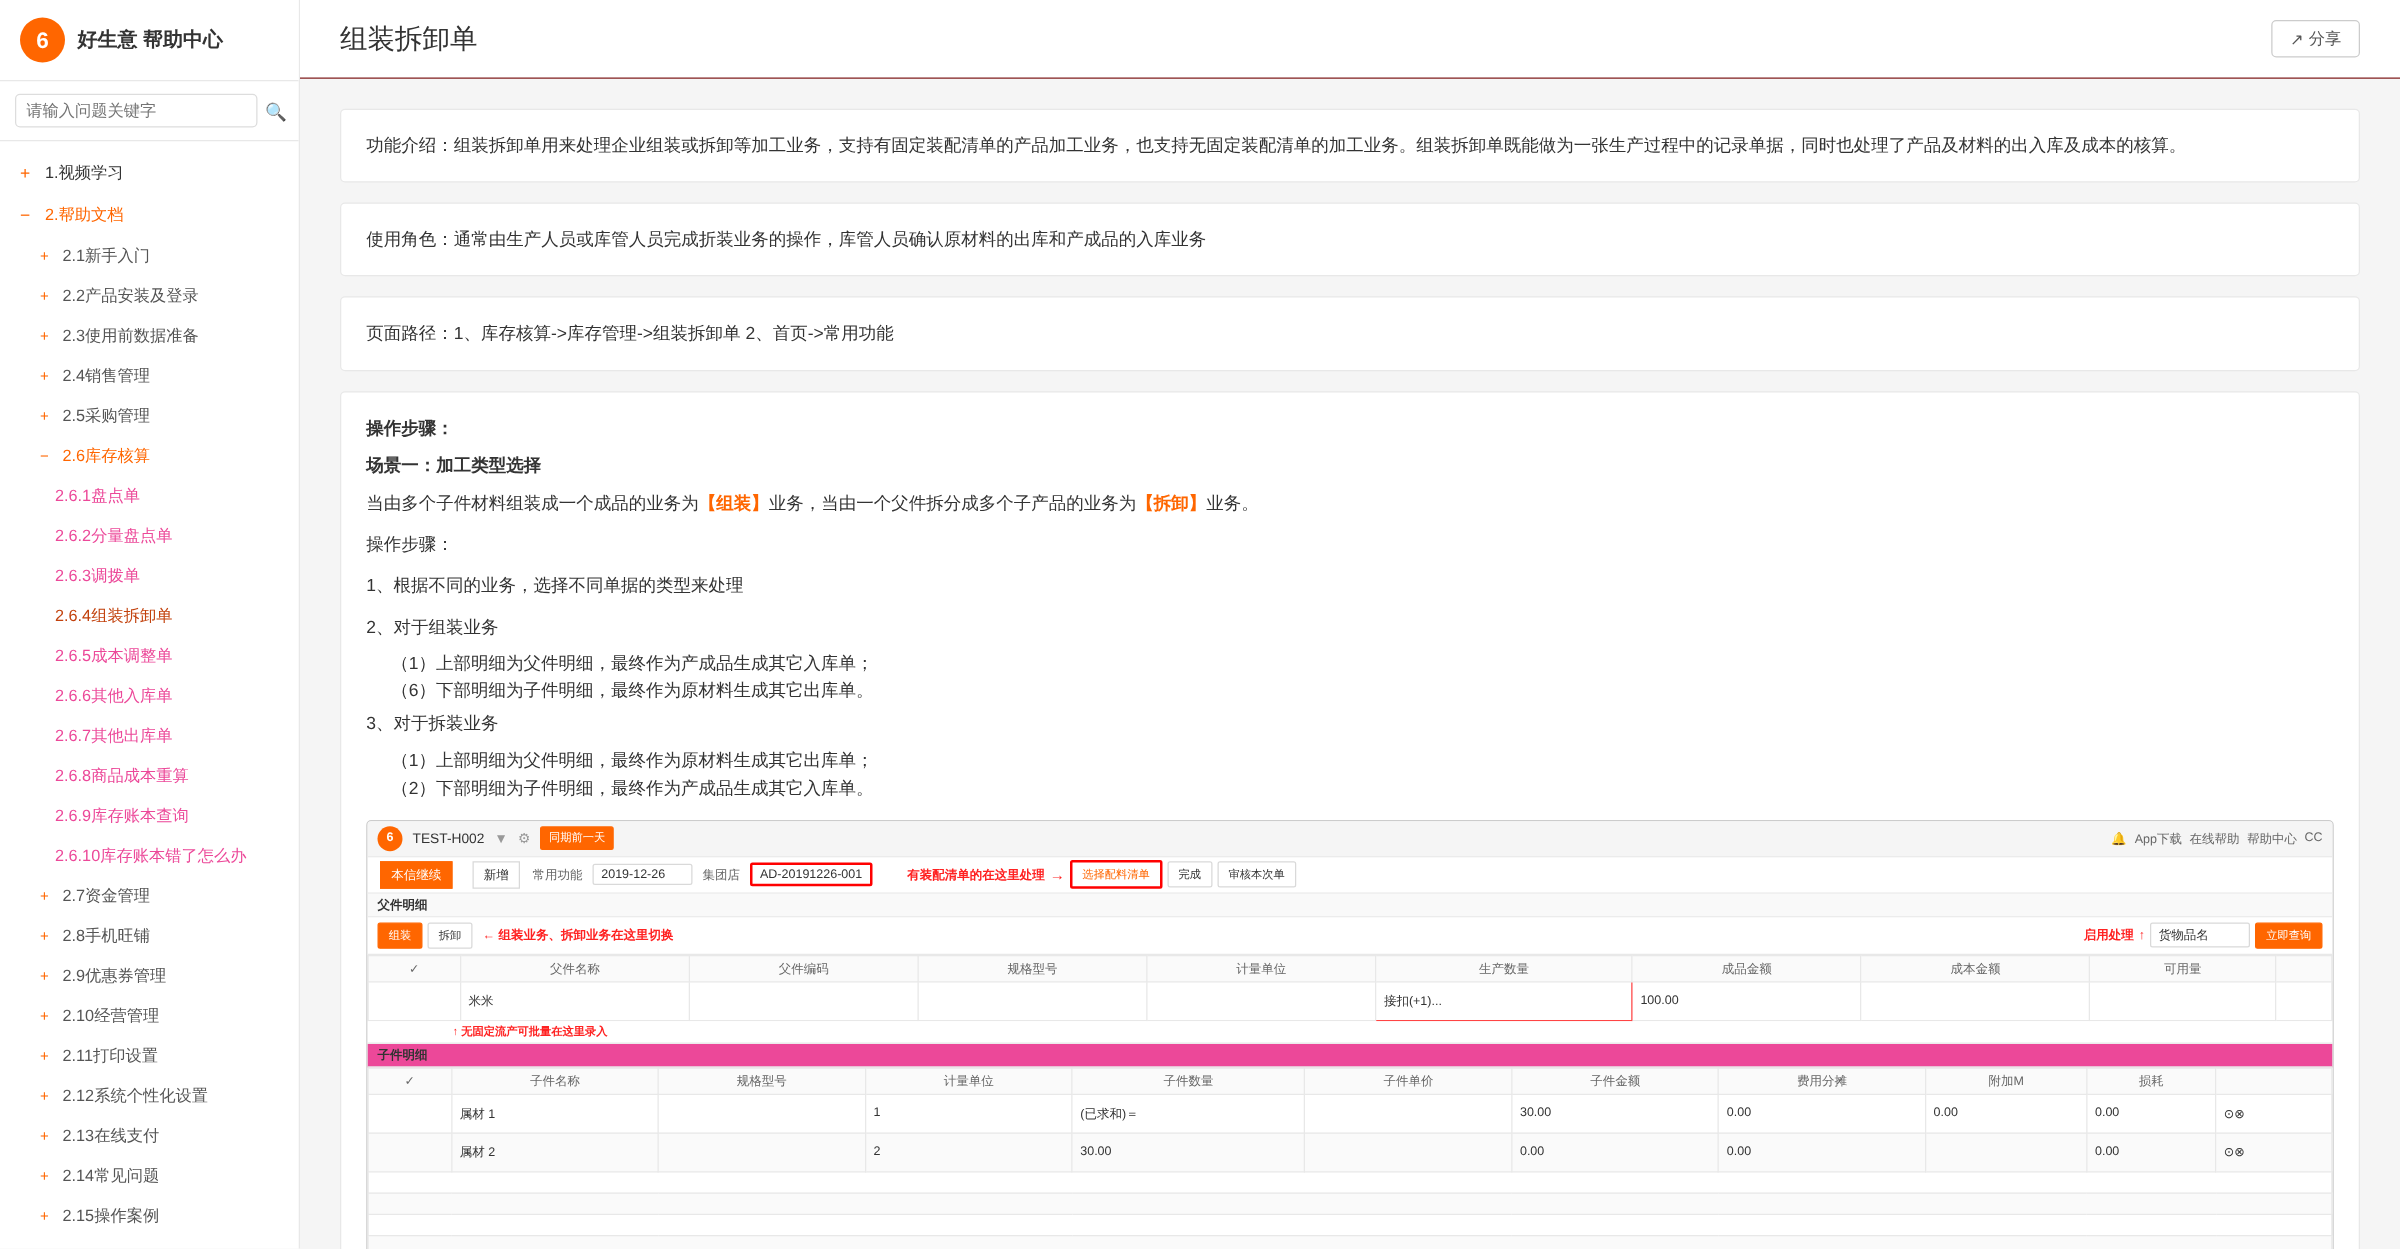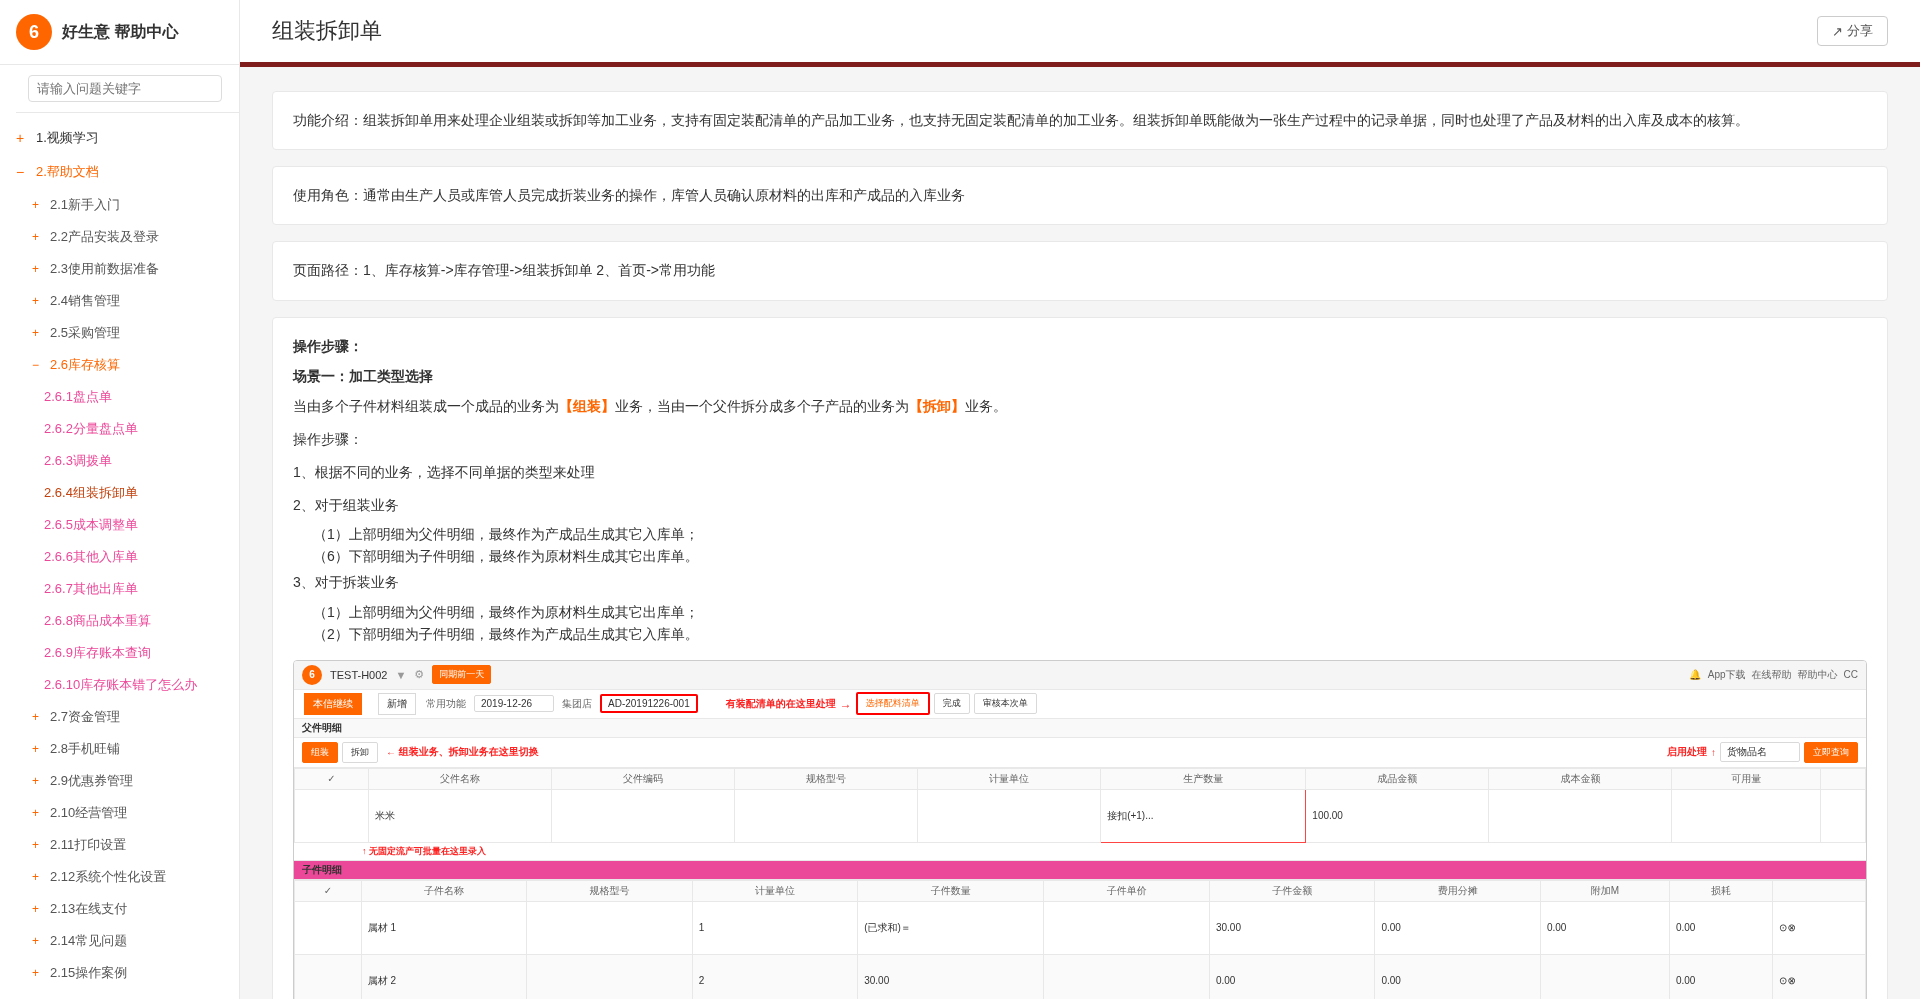--- a/index.html
+++ b/index.html
@@ -29,21 +29,21 @@
       border-radius: 50%;
       display: flex; align-items: center; justify-content: center;
       color: #fff; font-size: 18px; font-weight: bold; margin-right: 10px;
       flex-shrink: 0;
     }
     .logo-text { font-size: 16px; font-weight: bold; color: #333; }
 
     .search-box {
       padding: 10px 12px;
       border-bottom: 1px solid #e8e8e8;
-      display: flex; align-items: center; gap: 22px; margin-left: 16px;
+      display: flex; align-items: center; gap: 6px;
     }
     .search-input {
       flex: 1; border: 1px solid #ddd; border-radius: 4px;
       padding: 5px 8px; font-size: 13px; outline: none; color: #999;
     }
     .search-icon { color: #999; font-size: 14px; cursor: pointer; }
 
     .nav-list { padding: 8px 0; }
     .nav-group { }
     .nav-group-header {
@@ -66,21 +66,21 @@
       padding: 7px 16px 7px 44px; cursor: pointer; font-size: 13px; color: #ec4899;
     }
     .nav-leaf.active { color: #c2410c; }
 
     
     .main {
       flex: 1; overflow-y: auto; background: #f5f5f5; display: flex; flex-direction: column;
     }
     .main-header {
       display: flex; justify-content: space-between;
-      padding: 16px 32px; background: #fff; border-bottom: 5px solid #7f1d1d;
+      padding: 16px 32px; background: #fff; border-bottom: 1px solid #7f1d1d;
     }
     .page-title { font-size: 22px; font-weight: 500; color: #333; }
     .share-btn {
       display: flex; align-items: center; gap: 4px;
       border: 1px solid #ccc; border-radius: 4px; padding: 5px 14px;
       font-size: 13px; color: #555; cursor: pointer; background: #fff;
     }
 
     .content-area { padding: 24px 32px; }
 
@@ -115,21 +115,21 @@
     .sim-topbar-logo { width: 20px; height: 20px; background: #ff6600; border-radius: 50%; display:flex;align-items:center;justify-content:center;color:#fff;font-size:10px;font-weight:bold; }
     .sim-topbar-company { font-size: 11px; color: #333; }
     .sim-topbar-right { margin-left:auto; display:flex;align-items:center;gap:6px;font-size:10px;color:#666; }
     .sim-btn { padding:3px 8px;border-radius:2px;font-size:10px;cursor:pointer; }
     .sim-btn-default { background:#fff;border:1px solid #d9d9d9;color:#333; }
     .sim-btn-primary { background:#ff6600;border:1px solid #ff6600;color:#fff; }
     .sim-btn-outline { background:#fff;border:1px solid #ff6600;color:#ff6600; }
     .sim-input { border:1px solid #d9d9d9;border-radius:2px;padding:2px 6px;font-size:10px;min-width:80px; }
     .sim-table { width:100%;border-collapse:collapse;font-size:10px; }
     .sim-table th { background:#fafafa;border:1px solid #e8e8e8;padding:3px 6px;font-weight:normal;color:#666; }
-    .sim-table td { border:1px solid #e8e8e8;padding:19px 6px;color:#333; }
+    .sim-table td { border:1px solid #e8e8e8;padding:8px 6px;color:#333; }
     .sim-table tr:nth-child(even) td { background:#fafafa; }
     .red-box { border: 2px solid #ff0000; }
   </style>
 </head>
 <body>
 
 <div class="sidebar">
   <div class="sidebar-header">
     <div class="logo-circle">
       <span>6</span>

